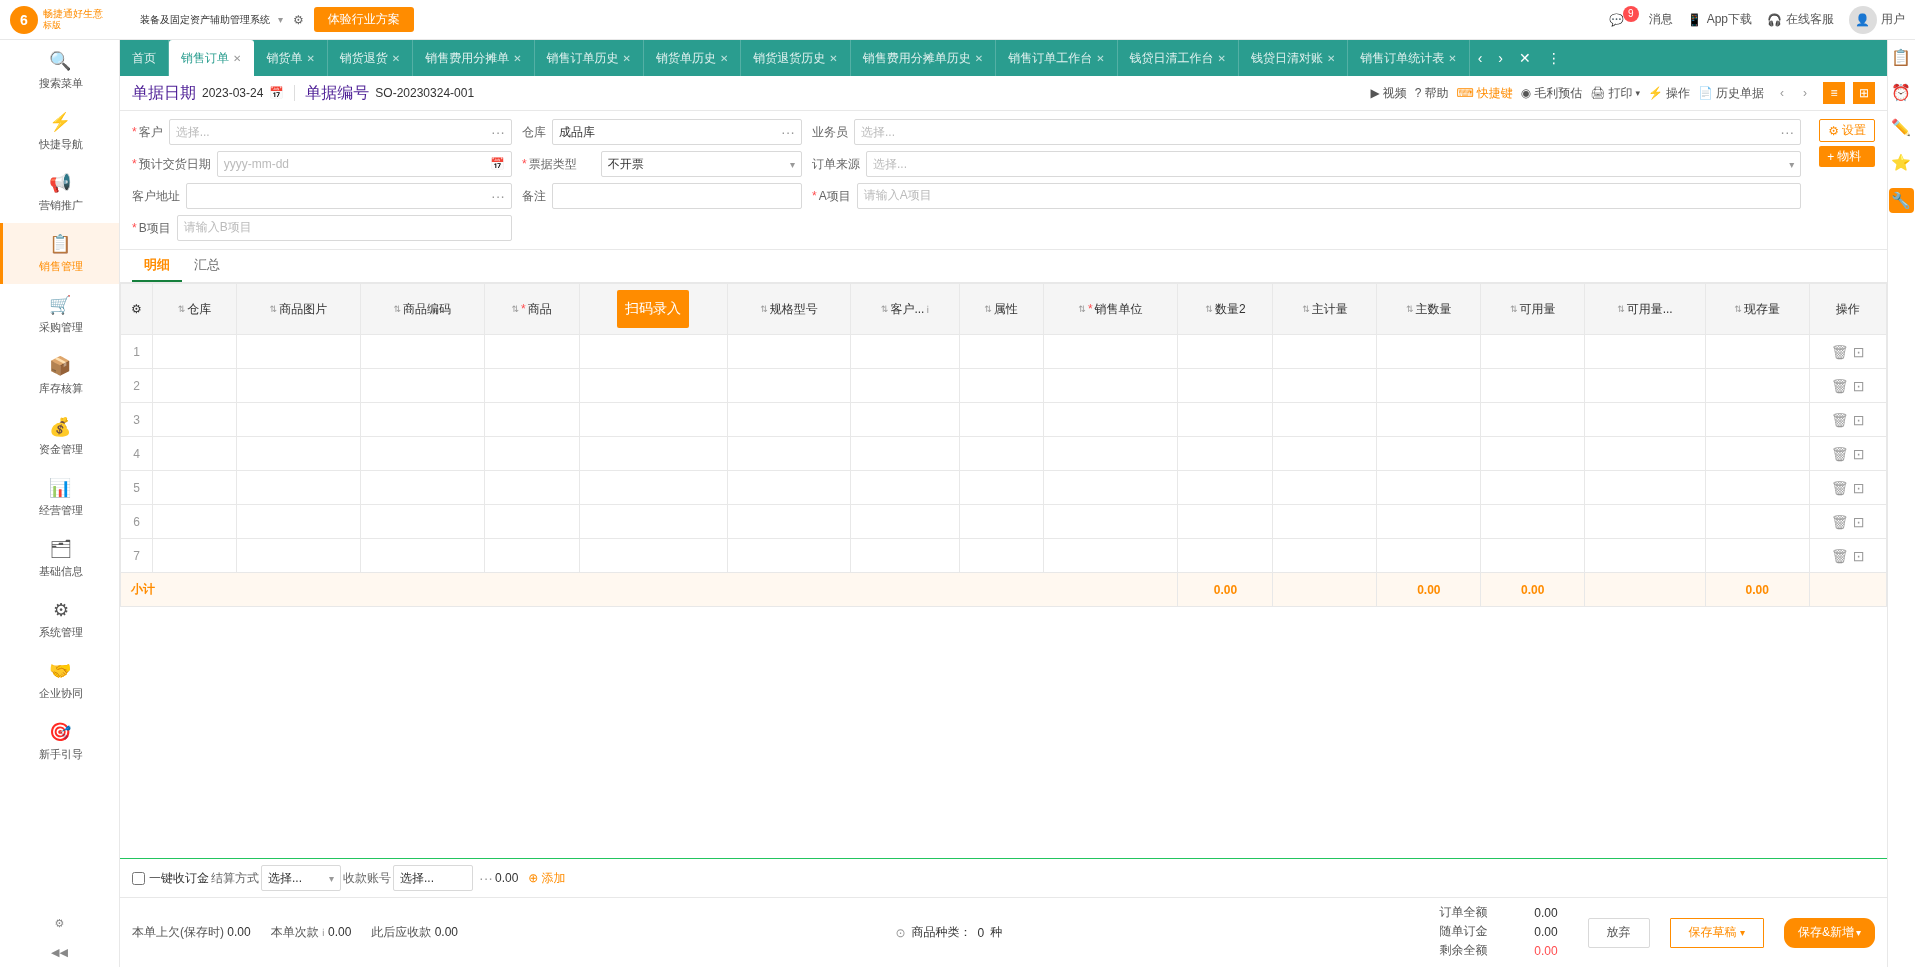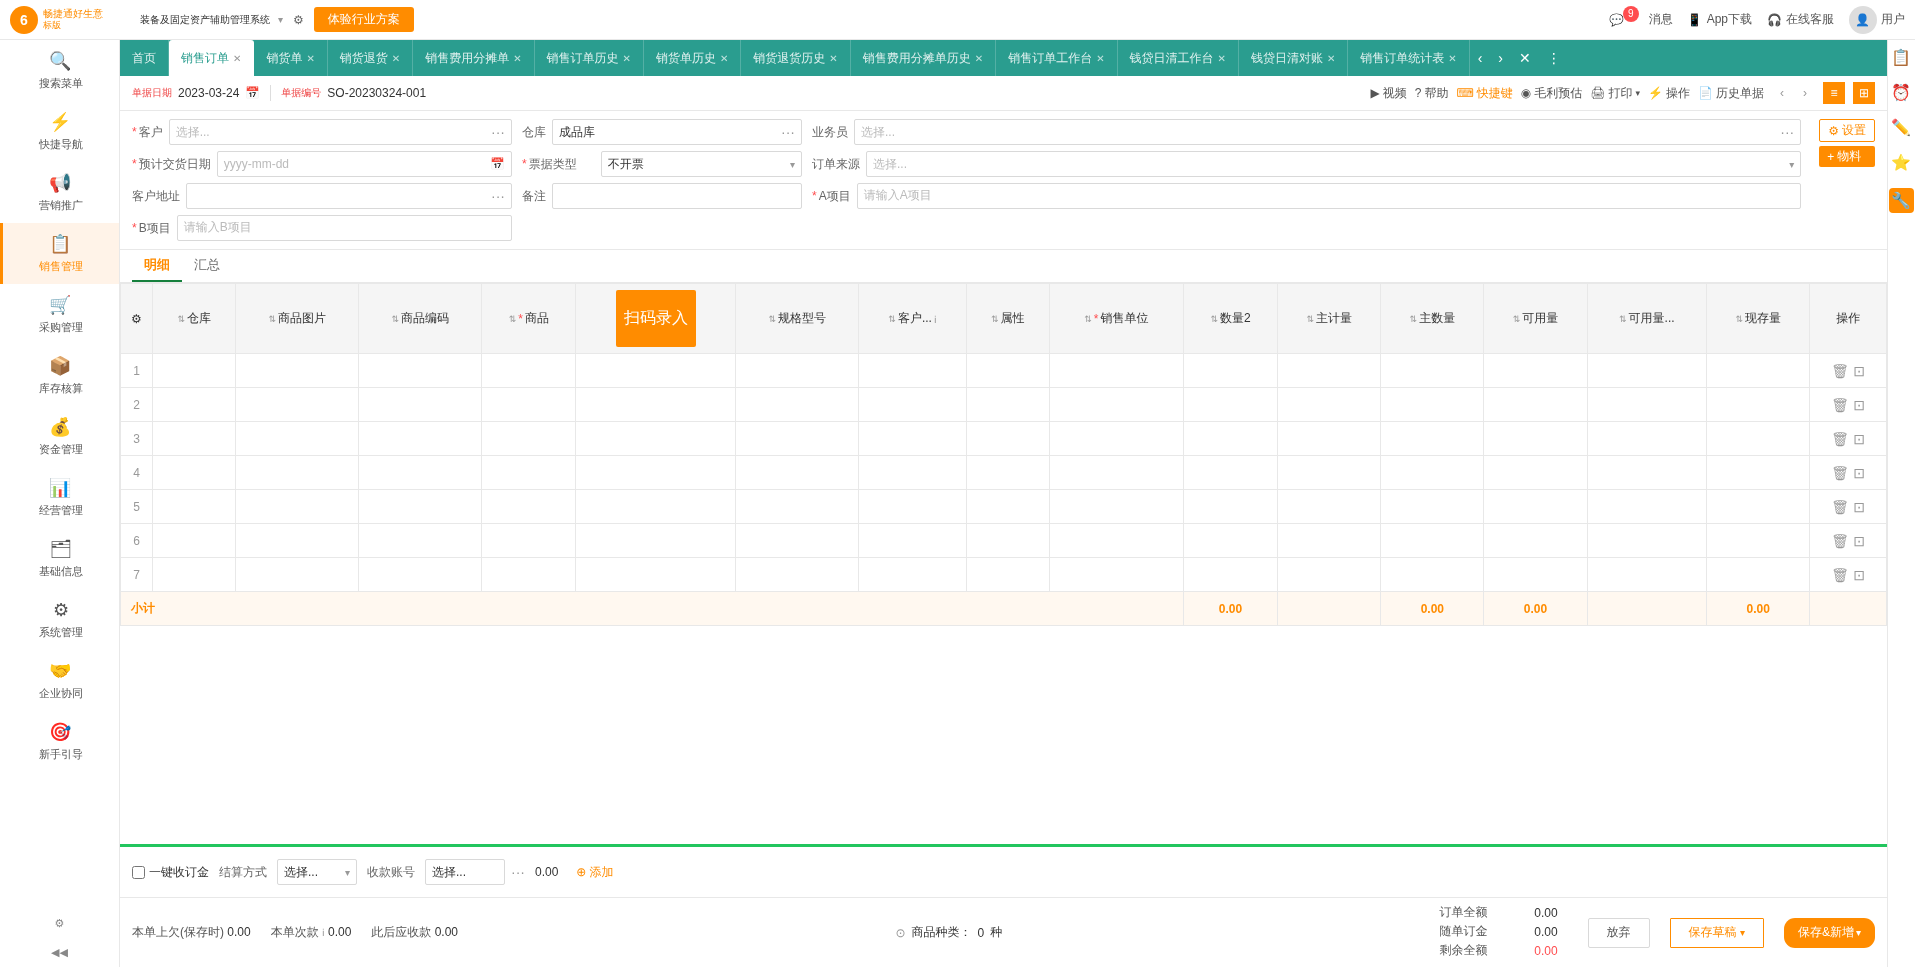--- a/index.html
+++ b/index.html
@@ -150,21 +150,21 @@
 
     
     .form-toolbar {
       background: #fff;
       padding: 6px 12px;
       display: flex;
       align-items: center;
       gap: 6px;
       border-bottom: 1px solid #e8e8e8;
     }
-    .toolbar-label { color: #ef4444; font-size: 10px; }
+    .toolbar-label { color: #4c1d95; font-size: 16px; }
     .toolbar-value { color: #333; font-size: 12px; }
     .toolbar-divider { width: 1px; height: 16px; background: #ddd; margin: 0 4px; }
     .toolbar-actions {
       margin-left: auto;
       display: flex;
       align-items: center;
       gap: 8px;
     }
     .toolbar-action-btn {
       display: flex; align-items: center; gap: 3px;
@@ -291,39 +291,39 @@
     .data-table th .req { color: #ff4d4f; }
     .data-table td {
       border: 1px solid #e8e8e8;
       padding: 4px 6px;
       text-align: center;
       height: 34px;
     }
     .row-num { color: #999; }
     .scan-btn {
       background: #ff8c00; color: white; border: none;
-      padding: 18px 8px; border-radius: 2px; cursor: pointer; font-size: 16px;
+      padding: 10px 8px; border-radius: 2px; cursor: pointer; font-size: 14px;
     }
     .subtotal-row td {
       background: #fff8f0;
       font-weight: bold;
       color: #ff8c00;
     }
     .subtotal-label { color: #ff8c00 !important; text-align: left !important; padding-left: 10px !important; }
     .row-action { display: flex; gap: 4px; justify-content: center; }
     .row-icon-btn { cursor: pointer; color: #999; font-size: 14px; }
 
     
     .bottom-bar {
       background: #fff;
-      border-top: 3px solid #22c55e;
-      padding: 12px 12px;
-      display: flex;
-      align-items: center;
-      gap: 10px;
+      border-top: 1px solid #22c55e;
+      padding: 6px 12px;
+      display: flex;
+      align-items: center;
+      gap: 2px;
     }
     .bottom-checkbox { display: flex; align-items: center; gap: 4px; }
     .amount-display { color: #333; font-size: 12px; }
 
     
     .footer-bar {
       background: #fff;
       border-top: 1px solid #e8e8e8;
       padding: 6px 12px;
       display: flex;

